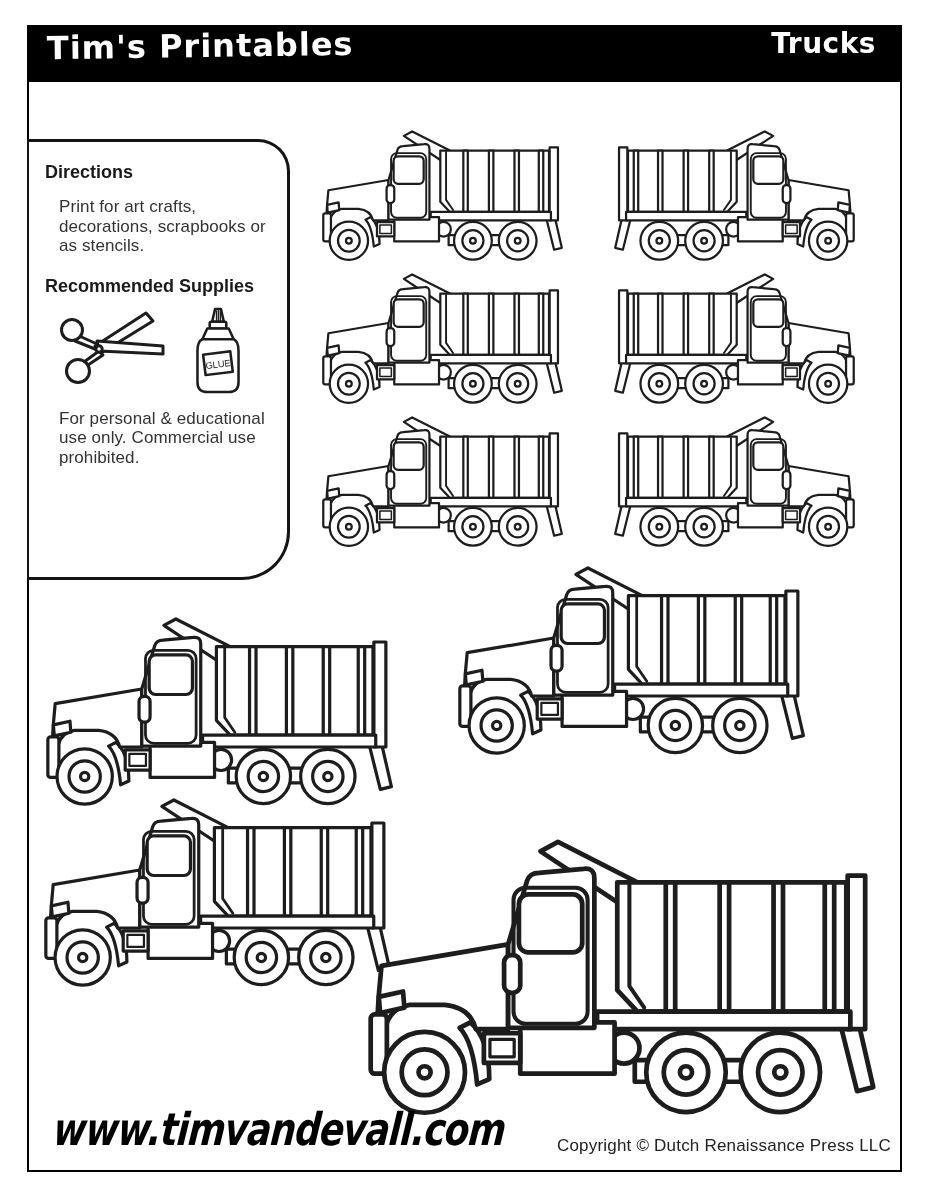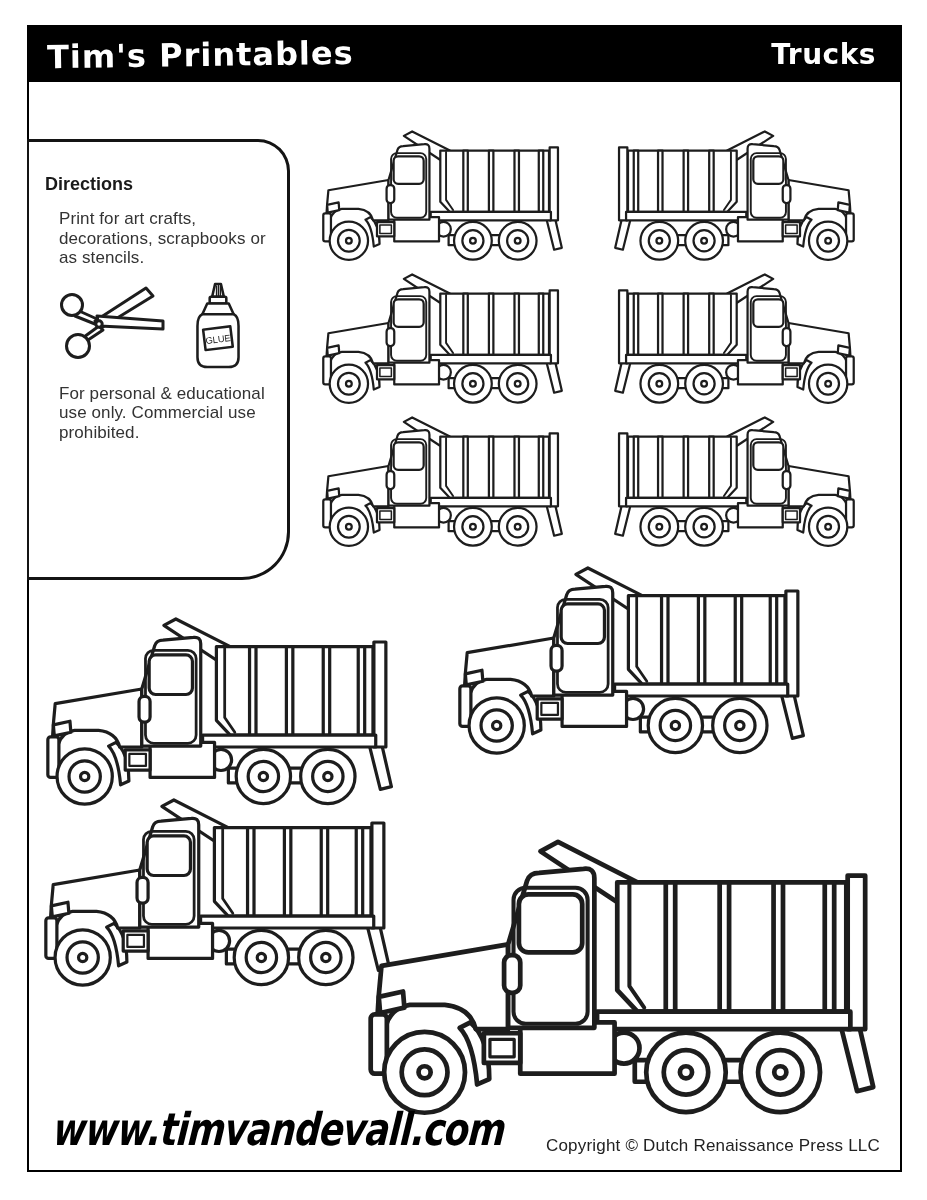--- a/index.html
+++ b/index.html
@@ -13,38 +13,38 @@
     position:relative;width:927px;height:1200px;background:#fff;overflow:hidden;
     font-family:"Liberation Sans",sans-serif;color:var(--text);
   }
   
   .frame{
     position:absolute;left:27px;top:25px;width:871px;height:1143px;
     border:2px solid #000;background:#fff;
   }
   .header-bar{
     position:absolute;left:0;top:0;right:0;height:55px;background:var(--header-bg);
-    display:flex;align-items:center;justify-content:space-between;
+    display:flex;justify-content:space-between;
     padding:0 24px 0 18px;box-sizing:border-box;
   }
   .brand{
     color:var(--header-fg);font-size:32px;font-weight:700;letter-spacing:1px;
     font-family:"DejaVu Sans",sans-serif;transform:rotate(-0.8deg);
   }
   .page-title{
     color:var(--header-fg);font-size:28px;font-weight:700;letter-spacing:0.5px;
     font-family:"DejaVu Sans",sans-serif;
     margin-left:17px;
   }
   
   .info-box{
     position:absolute;left:27px;top:139px;width:263px;height:441px;box-sizing:border-box;
     border:3px solid #141414;border-left:2px solid #141414;
     border-radius:0 32px 48px 0;background:#fff;
-    padding:32px 12px 0 16px;z-index:3;
+    padding:20px 12px 0 16px;z-index:3;
   }
   .info-box h3{
     margin:0 0 5px 0;font-size:18px;line-height:21px;font-weight:700;color:#1a1a1a;
   }
   .info-box p{
     margin:14px;font-size:17px;line-height:19.5px;width:222px;letter-spacing:0.1px;color:#333;
   }
   .info-box .gap-top{margin-top:20px;}
   .supplies-heading{margin-top:20px !important;}
   .icons-row{
@@ -56,39 +56,40 @@
   .truck.flip{transform:scaleX(-1);}
   .ink{stroke:var(--ink);}
   
   .site-url{
     position:absolute;left:56px;top:1104px;
     font-family:"DejaVu Sans",sans-serif;font-weight:800;font-style:italic;
     font-size:36px;color:#000;letter-spacing:-1px;
     transform:scaleY(1.25) skewX(-6deg);transform-origin:left top;z-index:4;
   }
   .copyright{
-    position:absolute;right:47px;top:1136px;font-size:17px;color:#222;letter-spacing:0.2px;z-index:4;
+    position:absolute;right:36px;top:1136px;font-size:17px;color:#222;letter-spacing:0.2px;z-index:4;
   }
   .icon-svg{display:block;}
 </style>
 </head>
 <body>
 
 <div class="page">
 
   <div class="frame">
     <div class="header-bar">
       <span class="brand">Tim's Printables</span>
       <span class="page-title">Trucks</span>
     </div>
   </div>
 
   <aside class="info-box">
     <h3>Directions</h3>
     <p>Print for art crafts, decorations, scrapbooks or as stencils.</p>
+    <h3 class="supplies-heading">Recommended Supplies</h3>
 
     <div class="icons-row">
 
       <svg class="icon-svg" width="116" height="82" viewBox="0 0 116 82">
         <g class="ink" fill="#fff" stroke-width="3" stroke-linejoin="round" stroke-linecap="round">
           <path d="M26 25 L46 34 L44 39 L24 31 Z"></path>
           <path d="M33 52 L48 41 L52 45 L37 55 Z"></path>
           <circle cx="21" cy="20" r="10.5"></circle>
           <circle cx="27" cy="61" r="11.5"></circle>
           <path d="M44 36 L95 3 L102 11 L50 43 Z"></path>

